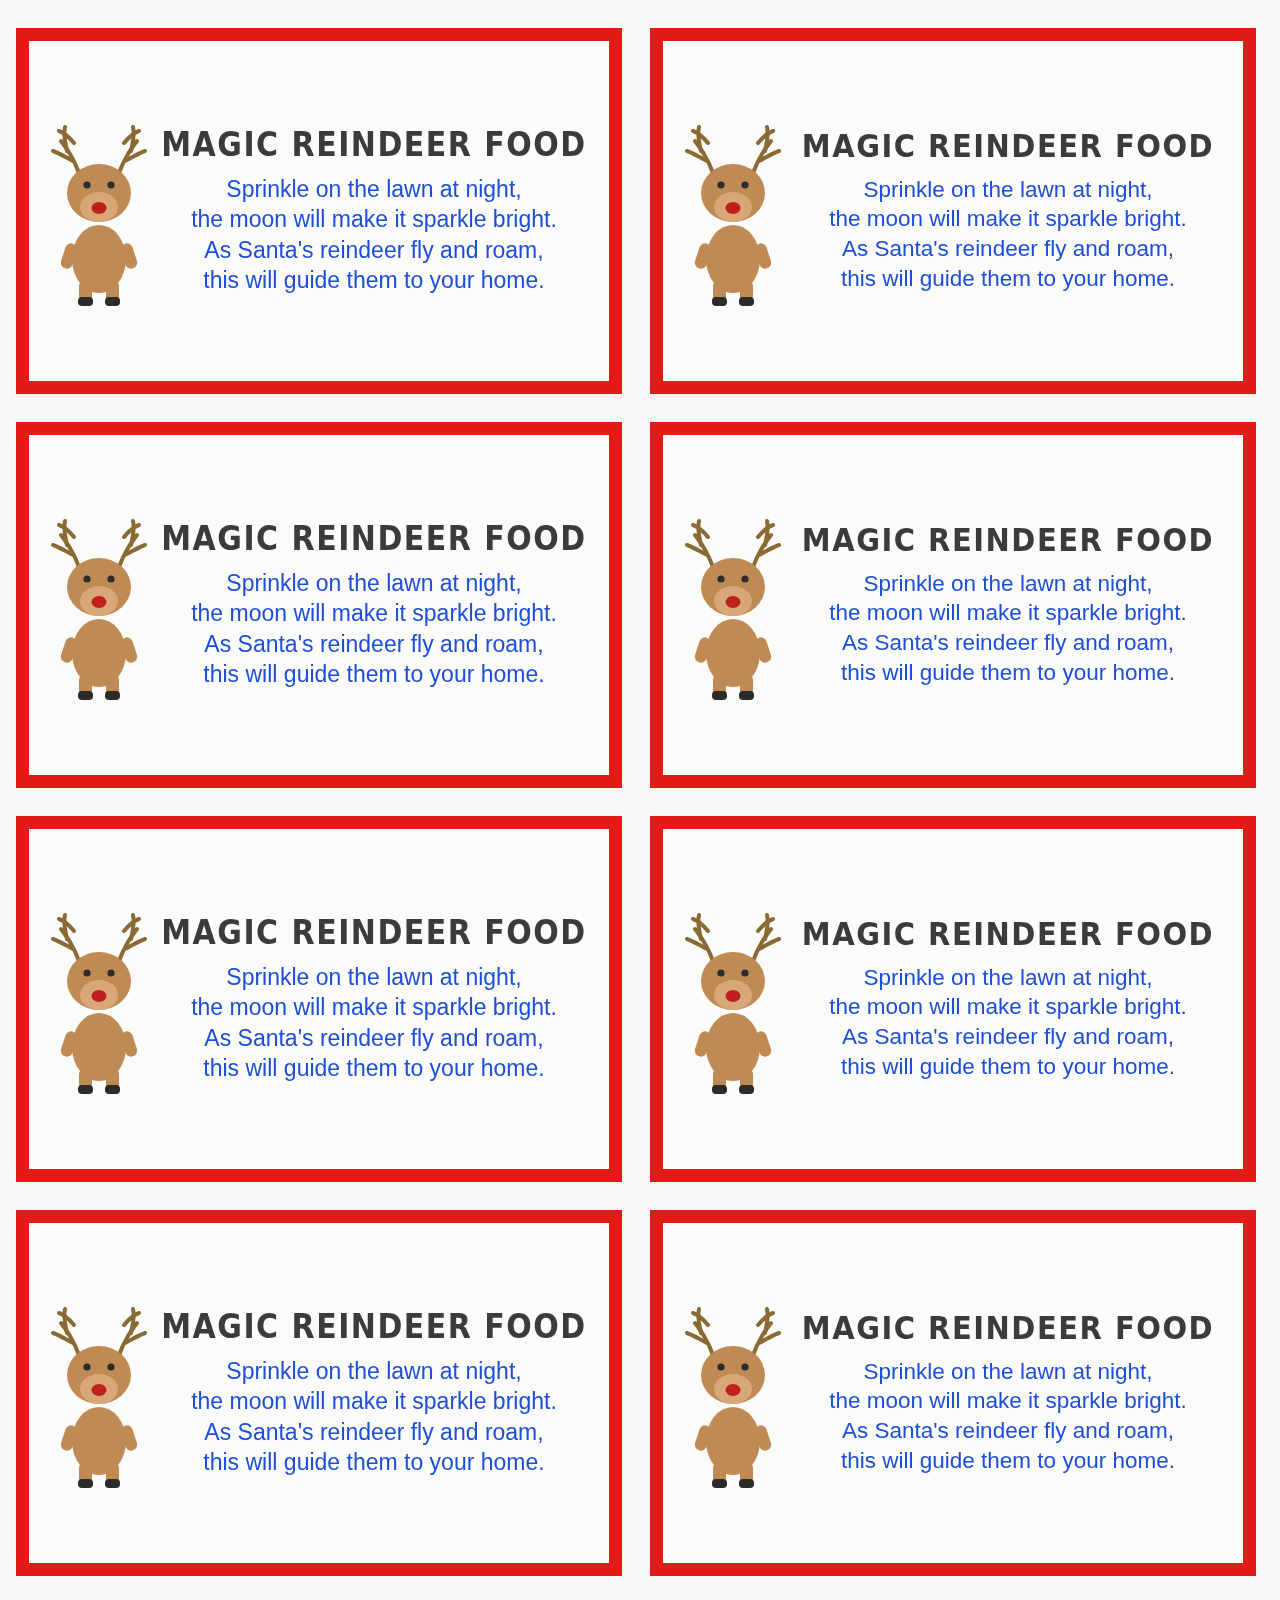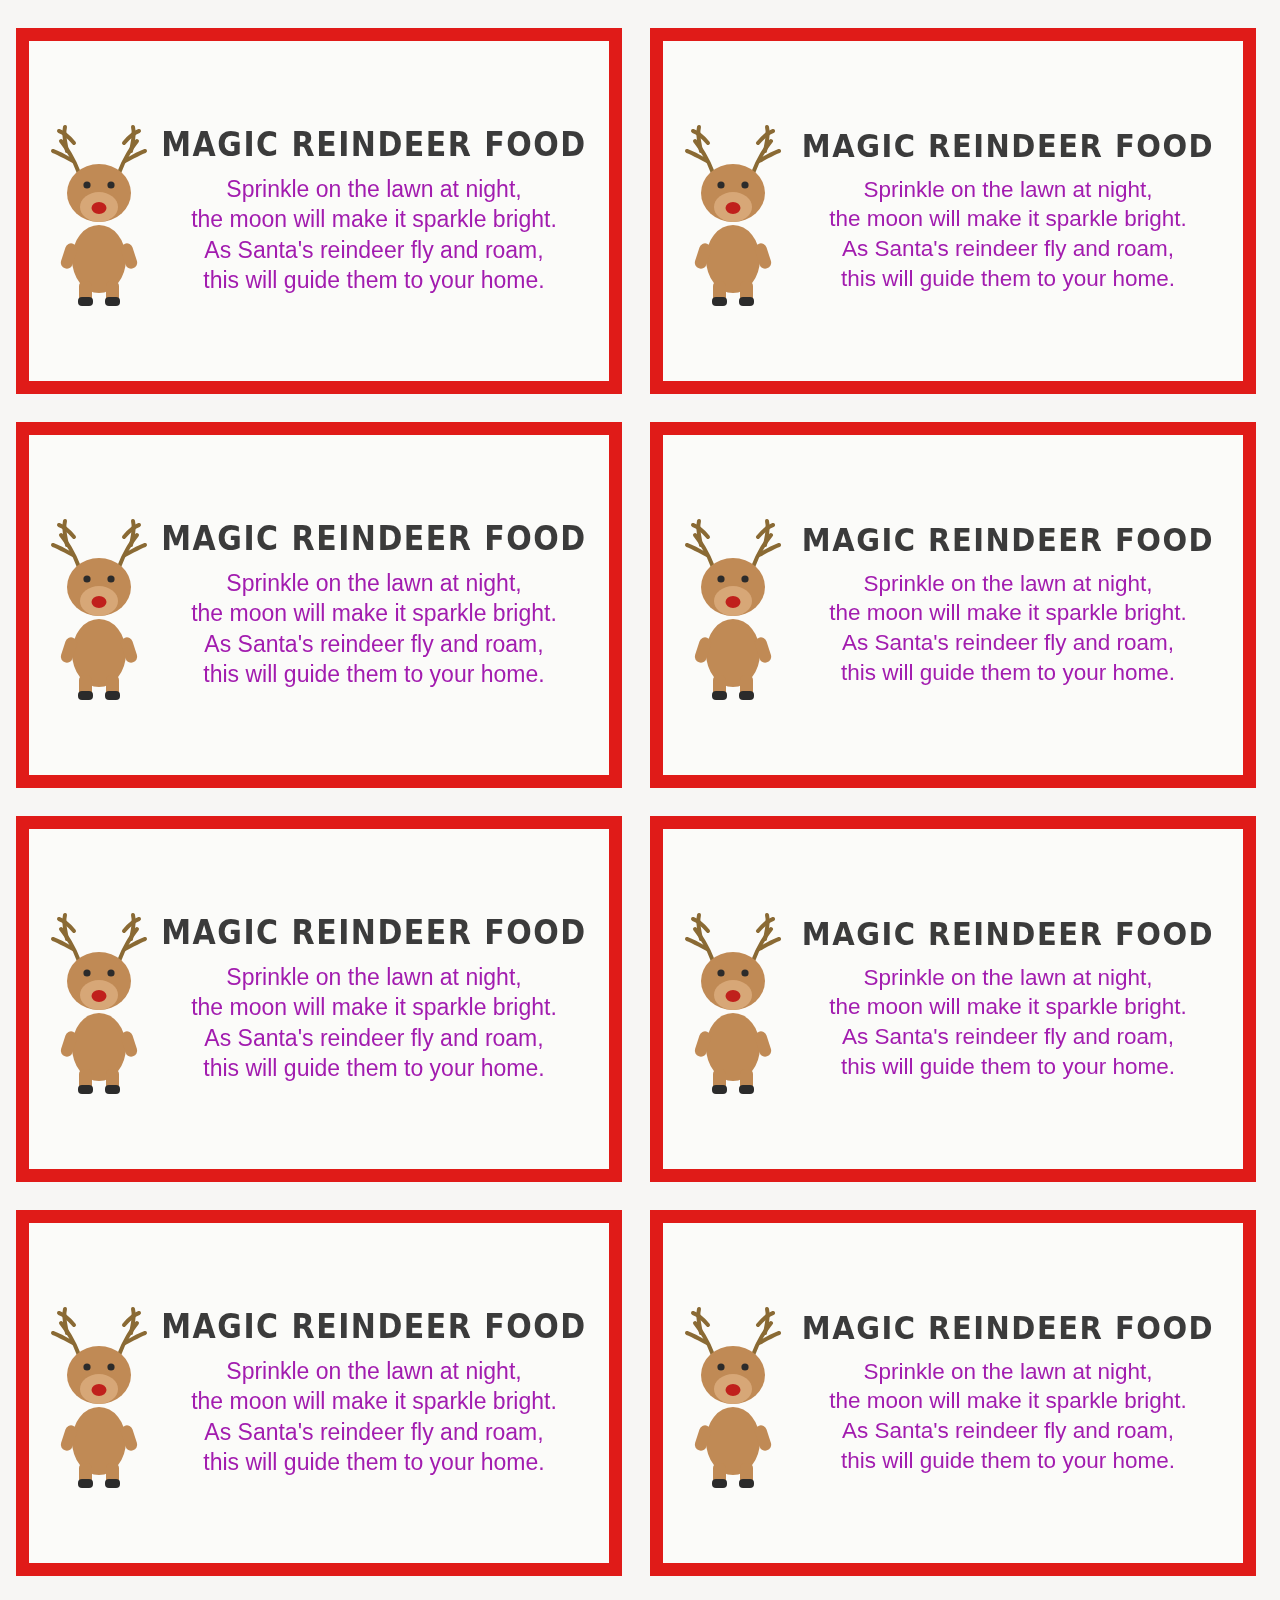--- a/index.html
+++ b/index.html
@@ -64,21 +64,21 @@
     color: #3b3b3b;
     margin-bottom: 12px;
     white-space: nowrap;
     transform: scaleY(1.12);
     transform-origin: center;
   }
   .poem-line {
     font-family: "Liberation Sans", sans-serif;
     font-size: 23px;
     line-height: 1.32;
-    color: #a21caf;
+    color: #1d4ed8;
     white-space: nowrap;
   }
   
   .card.v2 .card-title { font-size: 29px; }
   .card.v2 .poem-line { font-size: 22.5px; }
 </style>
 </head>
 <body>
 
 <div class="sheet">

